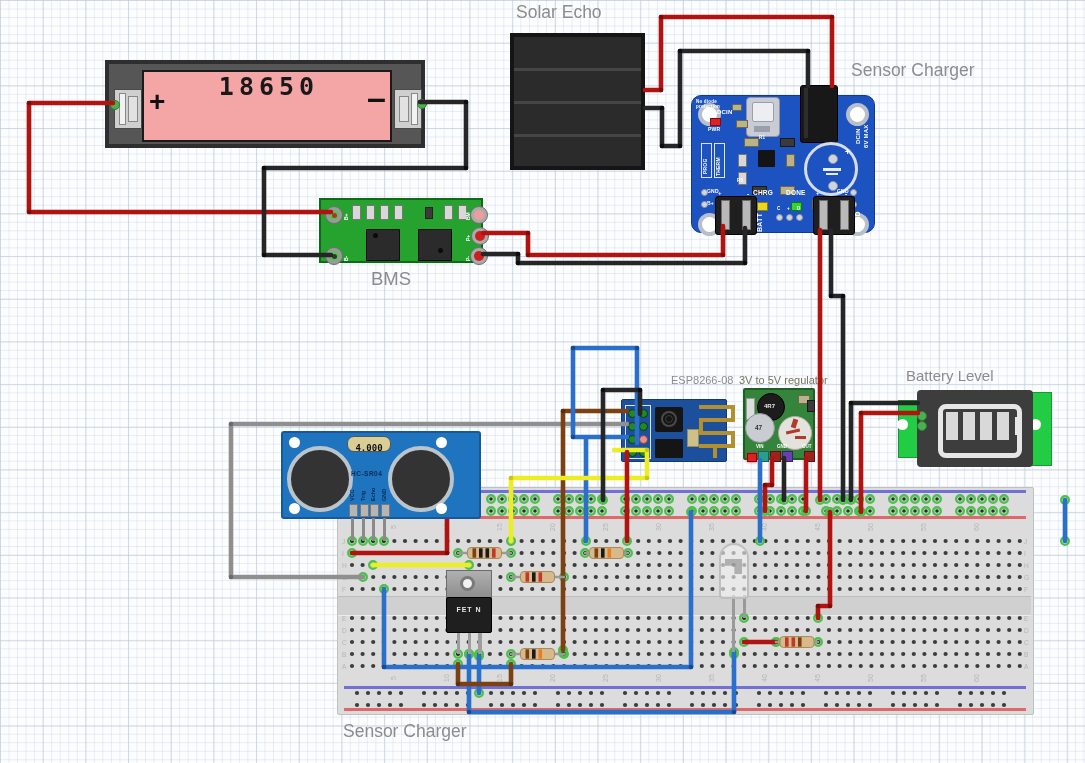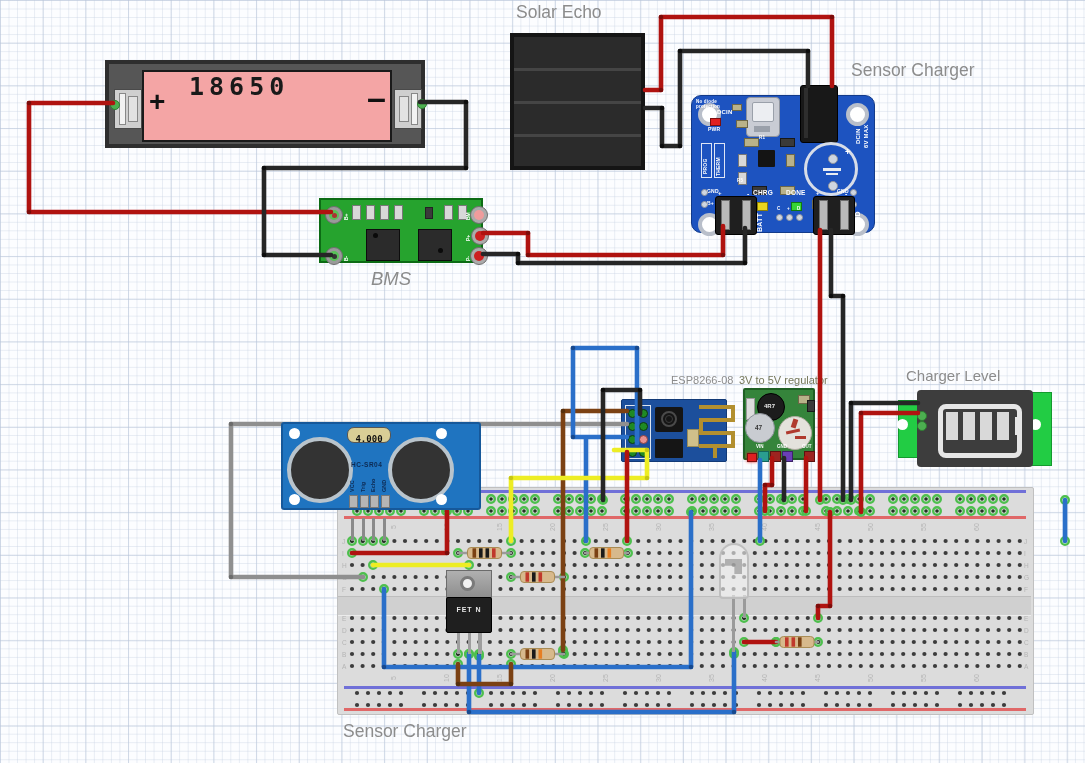--- a/index.html
+++ b/index.html
@@ -36,21 +36,21 @@
   <div class="abs" style="left:344px;top:708px;width:682px;height:2.5px;background:#e06868;z-index:0;"></div>
 
   <div class="abs under" style="left:510px;top:33px;width:135px;height:137px;background:#2b2b2b;border:4px solid #151515;box-sizing:border-box;">
     <div class="abs" style="left:0;top:31px;width:127px;height:3px;background:#454545;"></div>
     <div class="abs" style="left:0;top:64px;width:127px;height:3px;background:#454545;"></div>
     <div class="abs" style="left:0;top:97px;width:127px;height:3px;background:#454545;"></div>
   </div>
 
   <div class="abs under" style="left:105px;top:60px;width:320px;height:88px;background:#565656;border:4px solid #2e2e2e;box-sizing:border-box;">
     <div class="abs" style="left:33px;top:6px;width:246px;height:68px;background:#f4a5a5;border:2px solid #1a1a1a;"></div>
-    <div class="abs" style="left:80px;top:8px;width:160px;color:#191919;font-family:'DejaVu Sans Mono',monospace;font-weight:bold;font-size:25px;line-height:30px;letter-spacing:5px;">
+    <div class="abs" style="left:80px;top:8px;width:160px;text-align:center;color:#191919;font-family:'DejaVu Sans Mono',monospace;font-weight:bold;font-size:25px;line-height:30px;letter-spacing:5px;">
       <div>18650</div>
     </div>
     <div class="abs" style="left:40px;top:22px;font-size:28px;font-weight:bold;color:#111;">+</div>
     <div class="abs" style="left:258px;top:14px;font-size:34px;font-weight:bold;color:#111;">–</div>
     <div class="abs" style="left:5px;top:25px;width:26px;height:38px;background:#cfcfcf;border:1px solid #4a4a4a;">
       <div class="abs" style="left:4px;top:3px;width:5px;height:30px;background:#f2f2f2;border:1px solid #888;"></div>
       <div class="abs" style="left:13px;top:6px;width:8px;height:24px;background:#e2e2e2;border:1px solid #888;"></div>
     </div>
     <div class="abs" style="left:285px;top:25px;width:26px;height:38px;background:#cfcfcf;border:1px solid #4a4a4a;">
       <div class="abs" style="left:16px;top:3px;width:5px;height:30px;background:#f2f2f2;border:1px solid #888;"></div>
@@ -1451,21 +1451,21 @@
         <rect x="532" y="649.3" width="3.6" height="9.4" fill="#1a1a1a"></rect>
         <rect x="538.5" y="649.3" width="3.6" height="9.4" fill="#e67e22"></rect>
         <line x1="776" y1="642" x2="818" y2="642" stroke="#9a9a9a" stroke-width="2.6" stroke-linecap="round"></line>
         <rect x="780" y="636.5" width="34" height="11" rx="3.5" fill="#d7b98c" stroke="#a98c55" stroke-width="1"></rect>
         <rect x="785" y="637.3" width="3.6" height="9.4" fill="#c0392b"></rect>
         <rect x="791.5" y="637.3" width="3.6" height="9.4" fill="#c0392b"></rect>
         <rect x="798" y="637.3" width="3.6" height="9.4" fill="#7b4113"></rect>
       </g>
     </svg>
 
-  <div class="abs over" style="left:281px;top:422px;width:200px;height:88px;background:#1f74c0;border:2px solid #16589a;border-radius:3px;box-sizing:border-box;">
+  <div class="abs over" style="left:281px;top:431px;width:200px;height:88px;background:#1f74c0;border:2px solid #16589a;border-radius:3px;box-sizing:border-box;">
     <div class="abs circle" style="left:4px;top:13px;width:58px;height:58px;background:#333;border:4px solid #b9c4cc;"></div>
     <div class="abs circle" style="left:105px;top:13px;width:58px;height:58px;background:#333;border:4px solid #b9c4cc;"></div>
     <div class="abs" style="left:64px;top:3px;width:42px;height:14px;background:#d9ce96;border:1px solid #555;border-radius:7px;text-align:center;">
       <span style="font-size:9px;font-weight:bold;color:#111;font-family:'DejaVu Sans Mono',monospace;line-height:14px;">4.000</span>
     </div>
     <div class="abs" style="left:68px;top:37px;font-size:6.5px;font-weight:bold;color:#0d2a52;letter-spacing:.5px;">HC-SR04</div>
     <div class="abs circle" style="left:6px;top:4px;width:11px;height:11px;background:#fff;"></div>
     <div class="abs circle" style="left:153px;top:4px;width:11px;height:11px;background:#fff;"></div>
     <div class="abs circle" style="left:6px;top:70px;width:11px;height:11px;background:#fff;"></div>
     <div class="abs circle" style="left:153px;top:70px;width:11px;height:11px;background:#fff;"></div>
@@ -1496,19 +1496,19 @@
   </div>
 
   <div class="abs over" style="left:732px;top:595px;width:2.5px;height:57px;background:#9a9a9a;"></div>
   <div class="abs over" style="left:743px;top:595px;width:2.5px;height:23px;background:#9a9a9a;"></div>
   <div class="abs over" style="left:719px;top:543px;width:30px;height:56px;background:rgba(240,240,240,.62);border:2px solid rgba(185,185,185,.85);border-radius:15px 15px 4px 4px;box-sizing:border-box;">
     <div class="abs" style="left:4px;top:14px;width:17px;height:15px;background:rgba(130,130,130,.55);clip-path:polygon(0 0,100% 0,100% 100%,55% 100%,55% 45%,0 45%);"></div>
   </div>
 
   <div class="lbl" style="left:516px;top:2px;font-size:17.5px;">Solar Echo</div>
   <div class="lbl" style="left:851px;top:60px;font-size:17.5px;">Sensor Charger</div>
-  <div class="lbl" style="left:371px;top:268px;font-size:18.5px;font-style:italic;">BMS</div>
-  <div class="lbl" style="left:906px;top:367px;font-size:15px;">Charger Level</div>
+  <div class="lbl" style="left:371px;top:268px;font-size:18.5px;">BMS</div>
+  <div class="lbl" style="left:906px;top:367px;font-size:15px;">Battery Level</div>
   <div class="lbl" style="left:739px;top:374px;font-size:11px;color:#75775a;">3V to 5V regulator</div>
   <div class="lbl" style="left:671px;top:374px;font-size:11px;">ESP8266-08</div>
   <div class="lbl" style="left:343px;top:721px;font-size:17.5px;">Sensor Charger</div>
 
 </div>
 
 </body></html>

